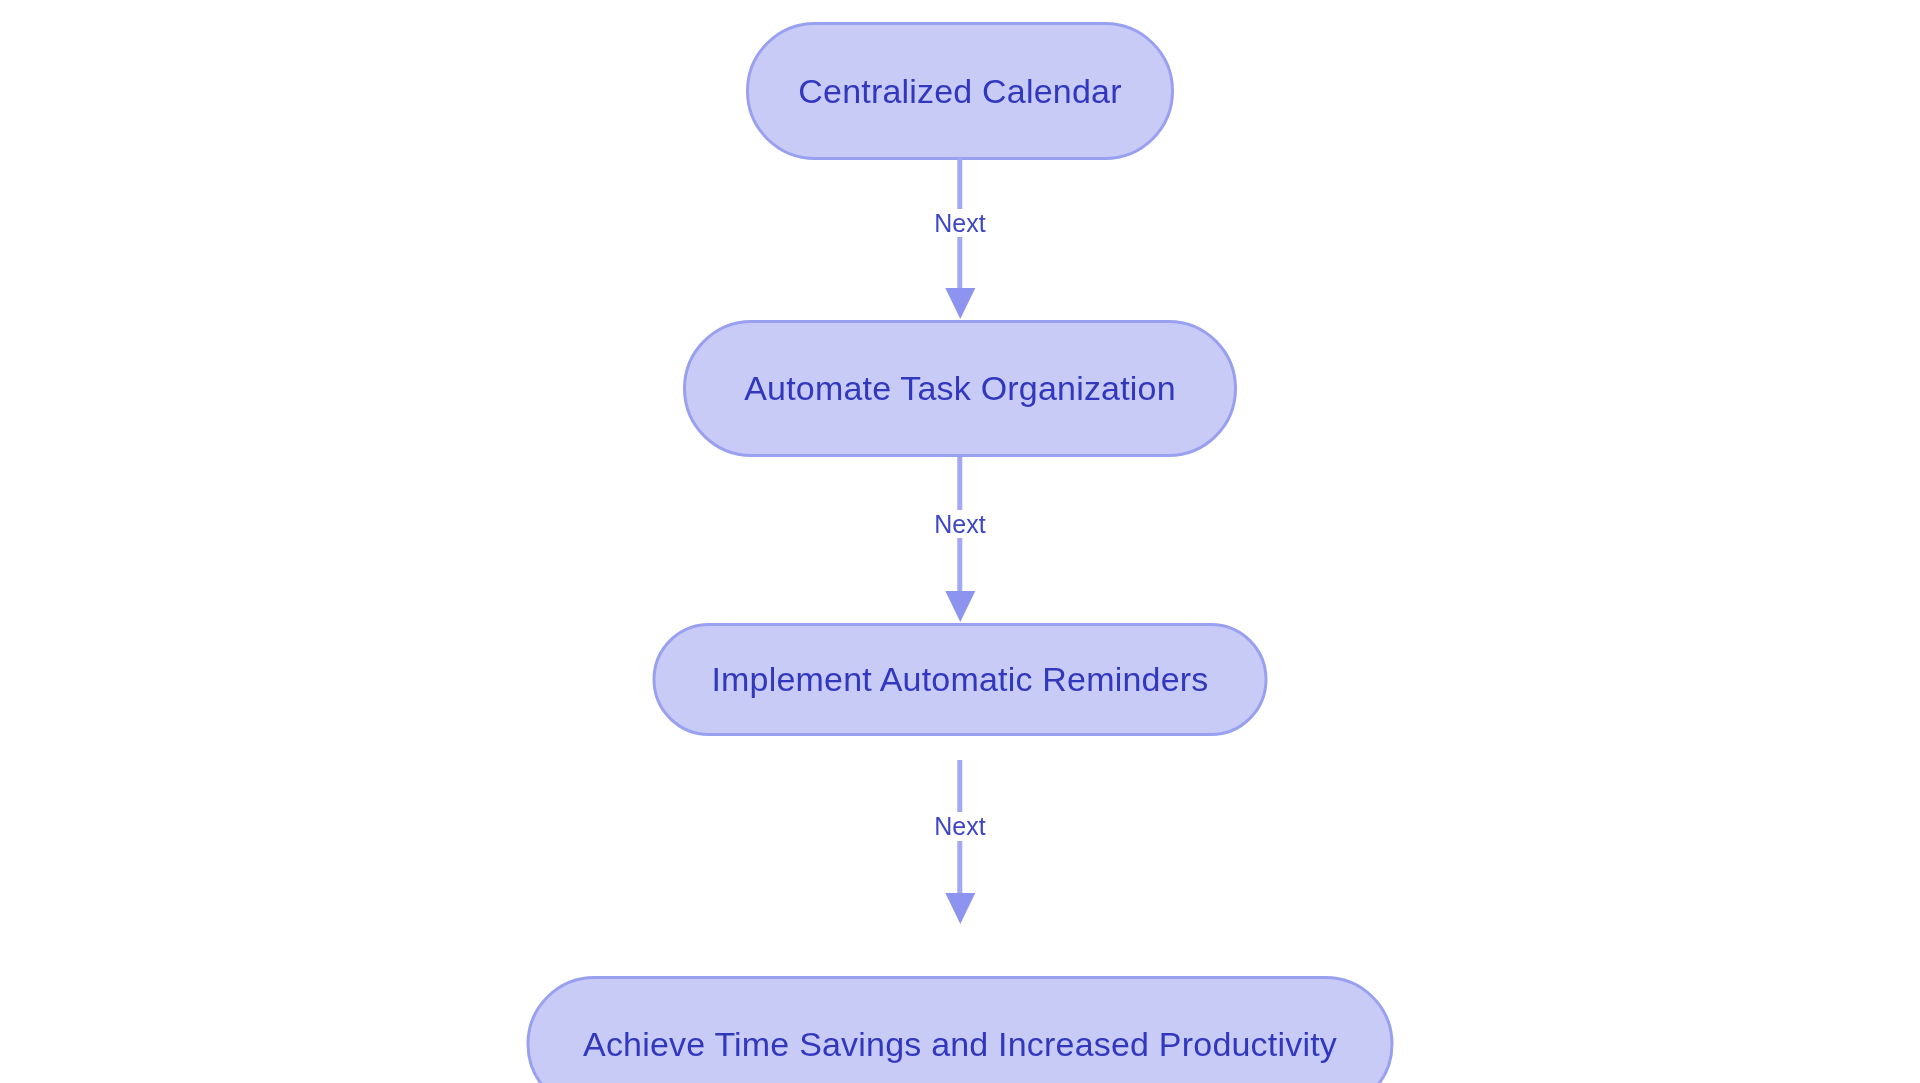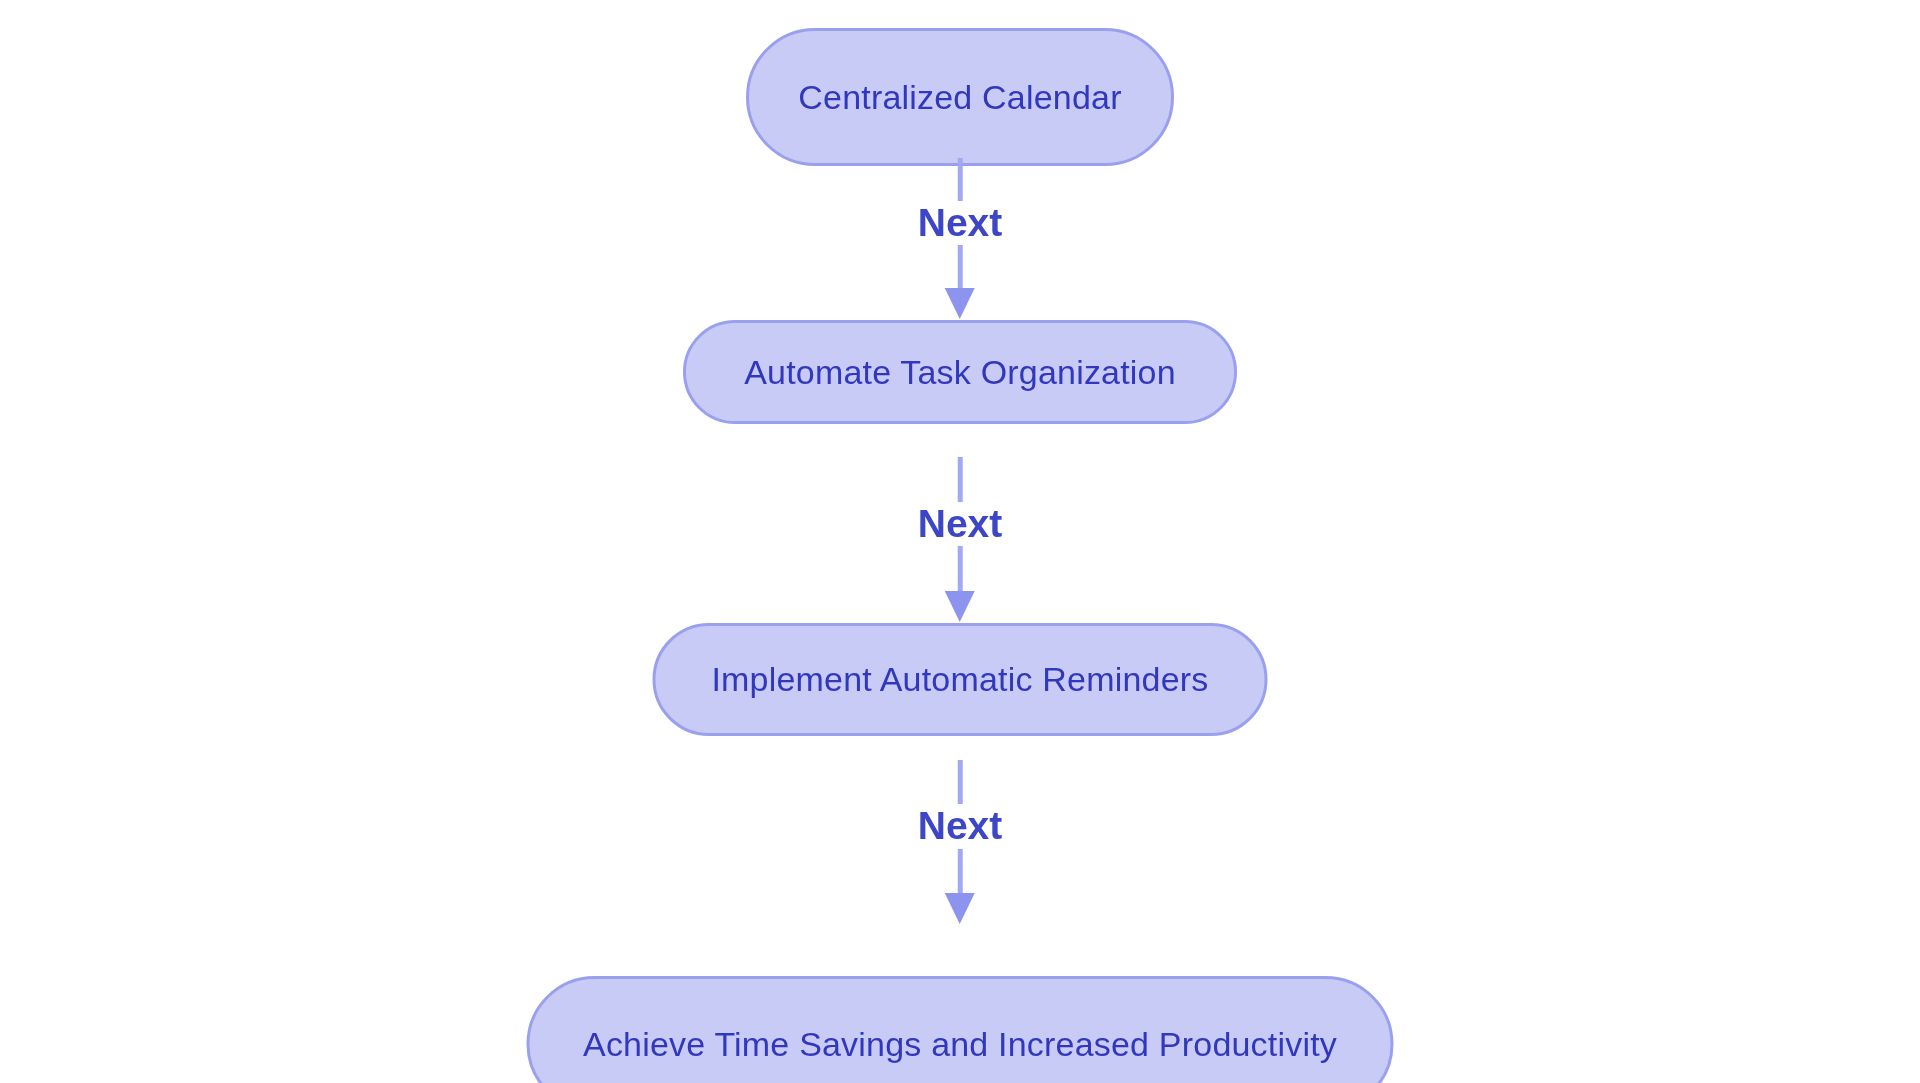--- a/index.html
+++ b/index.html
@@ -33,22 +33,22 @@
     display: flex;
     align-items: center;
     justify-content: center;
     color: var(--node_text);
     font-size: 34px;
     font-weight: 500;
     letter-spacing: 0.2px;
     white-space: nowrap;
     text-align: center;
   }
-  .n1 { top: 28px;  width: 428px; height: 138px; }
-  .n2 { top: 320px; width: 554px; height: 104px; align-items: center; }
+  .n1 { top: 22px;  width: 428px; height: 138px; }
+  .n2 { top: 320px; width: 554px; height: 137px; align-items: center; }
   .n3 { top: 623px; width: 615px; height: 113px; }
   .n4 { top: 976px; width: 867px; height: 136px; }
 
   .connector {
     position: absolute;
     left: 50%;
     transform: translateX(-50%);
     display: flex;
     flex-direction: column;
     align-items: center;
@@ -57,22 +57,22 @@
   .c2 { top: 457px; height: 165px; }
   .c3 { top: 760px; height: 164px; }
 
   .edge-line {
     width: 5px;
     flex: 1 1 auto;
     background: var(--edge_line);
   }
   .edge-label {
     color: var(--edge_label_text);
-    font-size: 39px;
-    font-weight: 700;
+    font-size: 25px;
+    font-weight: 400;
     line-height: 1.15;
     margin: 0 0;
     padding: 0 6px;
   }
   .arrow-head {
     flex: 0 0 auto;
     width: 0; height: 0;
     border-left: 15px solid transparent;
     border-right: 15px solid transparent;
     border-top: 31px solid var(--edge_arrow);

